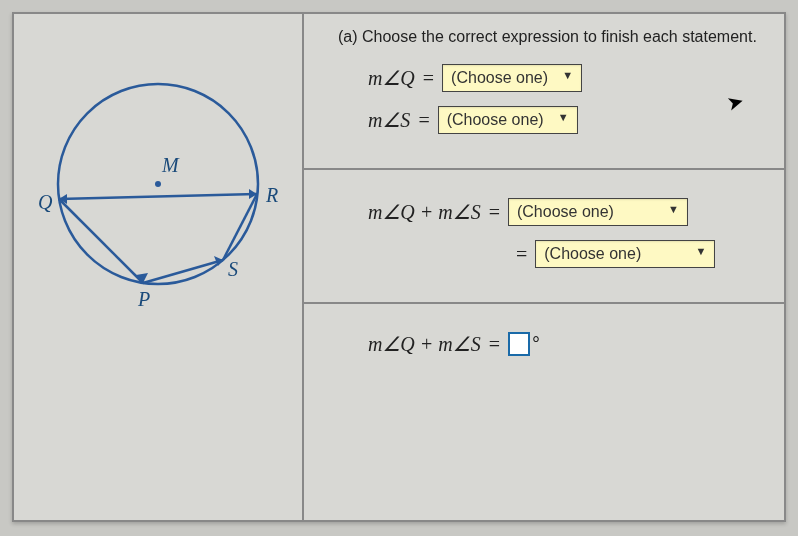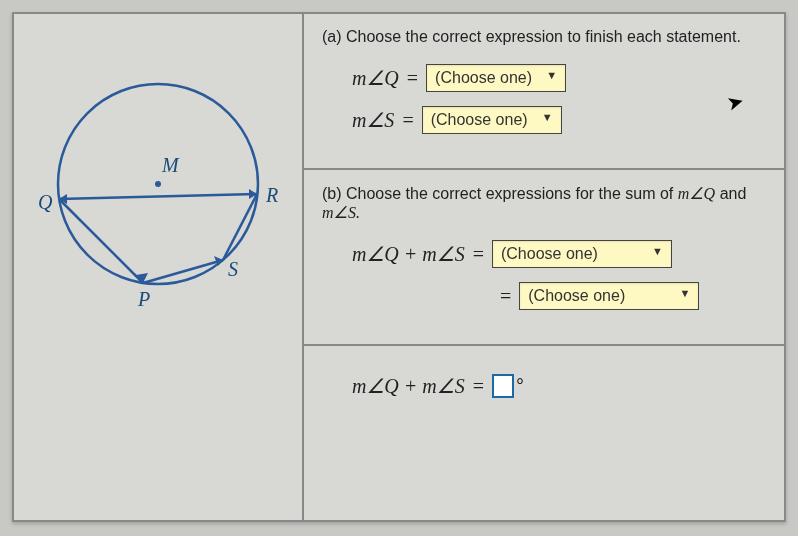--- a/index.html
+++ b/index.html
@@ -28,21 +28,21 @@
     position: relative;
     background: #d8d8d4;
   }
   .right-col {
     flex: 1;
     display: flex;
     flex-direction: column;
   }
   .section {
     border-bottom: 2px solid #888;
-    padding: 14px 18px 20px 18px;
+    padding: 14px 18px 20px 34px;
     background: #d8d8d4;
   }
   .section:last-child { border-bottom: none; flex:1; }
   .prompt {
     font-size: 16px;
     margin-bottom: 18px;
     color: #222;
   }
   .eqline {
     display: flex;
@@ -150,26 +150,20 @@
         <span class="eq">=</span>
         <span class="dropdown">
           <span>(Choose one)</span>
           <span class="tri">▼</span>
         </span>
       </div>
       <span class="cursor">➤</span>
     </div>
 
     <div class="section">
-      <div class="prompt">
-        <span>(b) Choose the correct expressions for the sum of </span>
-        <span style="font-family:'Times New Roman',serif;font-style:italic;">m∠Q</span>
-        <span> and </span>
-        <span style="font-family:'Times New Roman',serif;font-style:italic;">m∠S.</span>
-      </div>
 
       <div class="eqline">
         <span class="m">m∠Q + m∠S</span>
         <span class="eq">=</span>
         <span class="dropdown wide">
           <span>(Choose one)</span>
           <span class="tri">▼</span>
         </span>
       </div>
 

